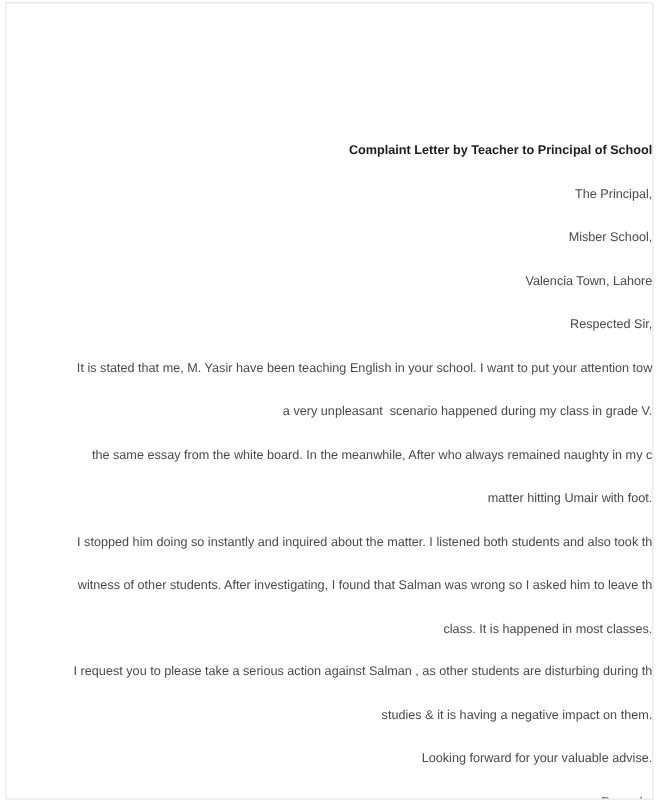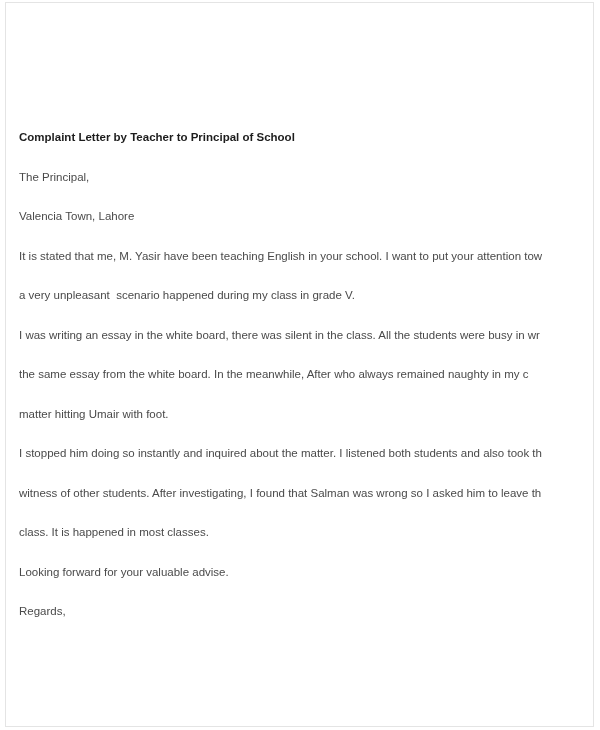--- a/index.html
+++ b/index.html
@@ -26,20 +26,21 @@
   }
   .content {
     position: absolute;
     left: 6px;
     top: 3px;
     width: 587px;
     height: 723px;
     overflow: hidden;
     box-sizing: border-box;
     padding: 125px 0 0 13px;
+    text-align: right;
   }
   .line {
     white-space: pre;          
     font-size: 11.5px;
     line-height: 19.5px;
     color: #4a4a4a;
     margin-top: 20px;
   }
   .title-line {
     font-weight: bold;
@@ -57,41 +58,50 @@
   <div class="frame"></div>
 
   <div class="content">
 
     <div class="line title-line">Complaint Letter by Teacher to Principal of School</div>
 
     <div class="para">
       <div class="line">The Principal,</div>
     </div>
     <div class="para">
+      <div class="line">Misber School,</div>
+    </div>
+    <div class="para">
       <div class="line">Valencia Town, Lahore</div>
     </div>
 
+    <div class="para">
+      <div class="line">Respected Sir,</div>
+    </div>
 
     <div class="para">
       <div class="line">It is stated that me, M. Yasir have been teaching English in your school. I want to put your attention tow</div>
       <div class="line">a very unpleasant  scenario happened during my class in grade V.</div>
     </div>
 
     <div class="para">
-      <div class="line">I was writing an essay in the white board, there was silent in the class. All the students were busy in wr</div>
       <div class="line">the same essay from the white board. In the meanwhile, After who always remained naughty in my c</div>
       <div class="line">matter hitting Umair with foot.</div>
     </div>
 
     <div class="para">
       <div class="line">I stopped him doing so instantly and inquired about the matter. I listened both students and also took th</div>
       <div class="line">witness of other students. After investigating, I found that Salman was wrong so I asked him to leave th</div>
       <div class="line">class. It is happened in most classes.</div>
     </div>
 
+    <div class="para">
+      <div class="line">I request you to please take a serious action against Salman , as other students are disturbing during th</div>
+      <div class="line">studies &amp; it is having a negative impact on them.</div>
+    </div>
 
     <div class="para">
       <div class="line">Looking forward for your valuable advise.</div>
     </div>
 
     <div class="para">
       <div class="line">Regards,</div>
     </div>
 
 

